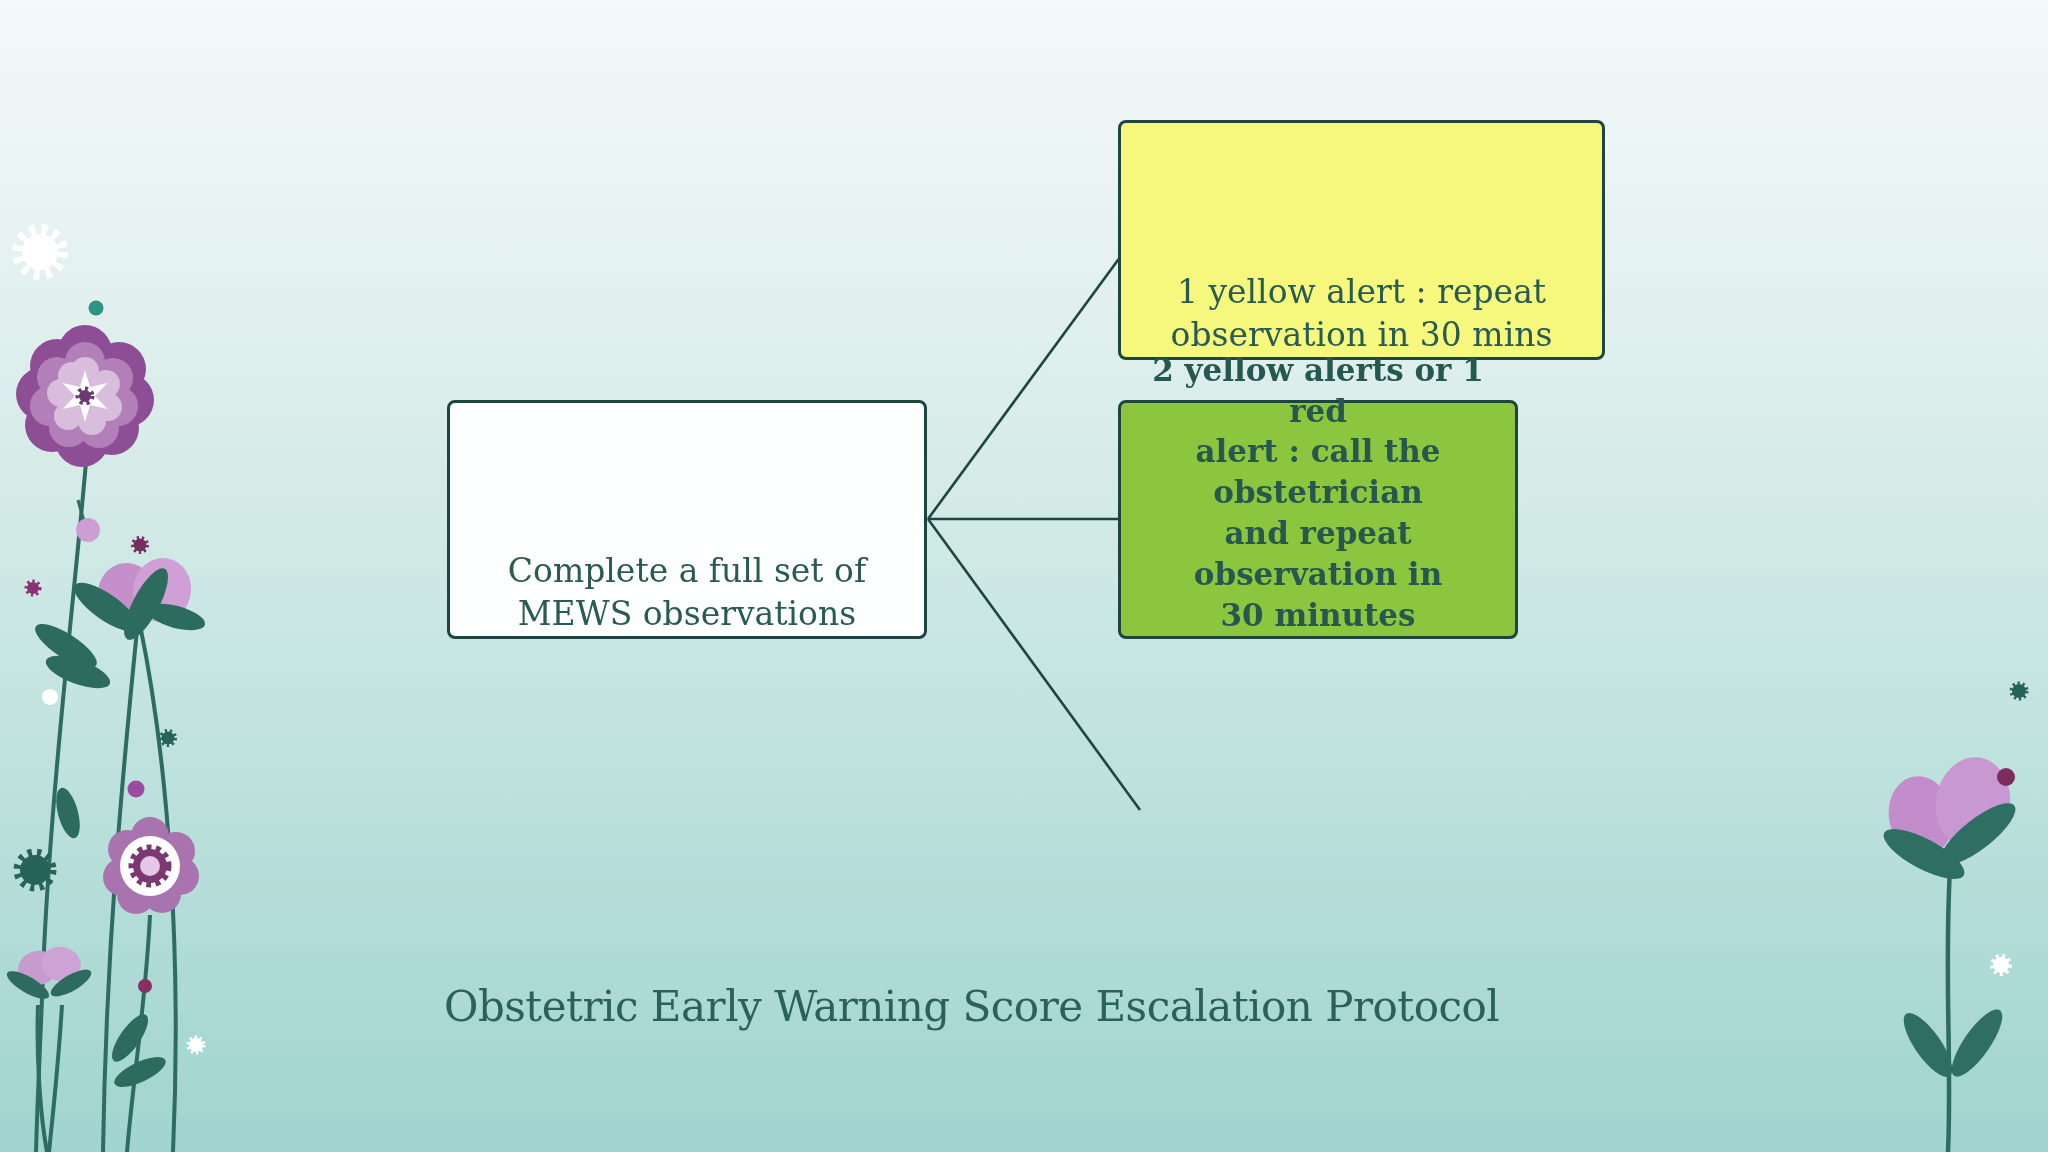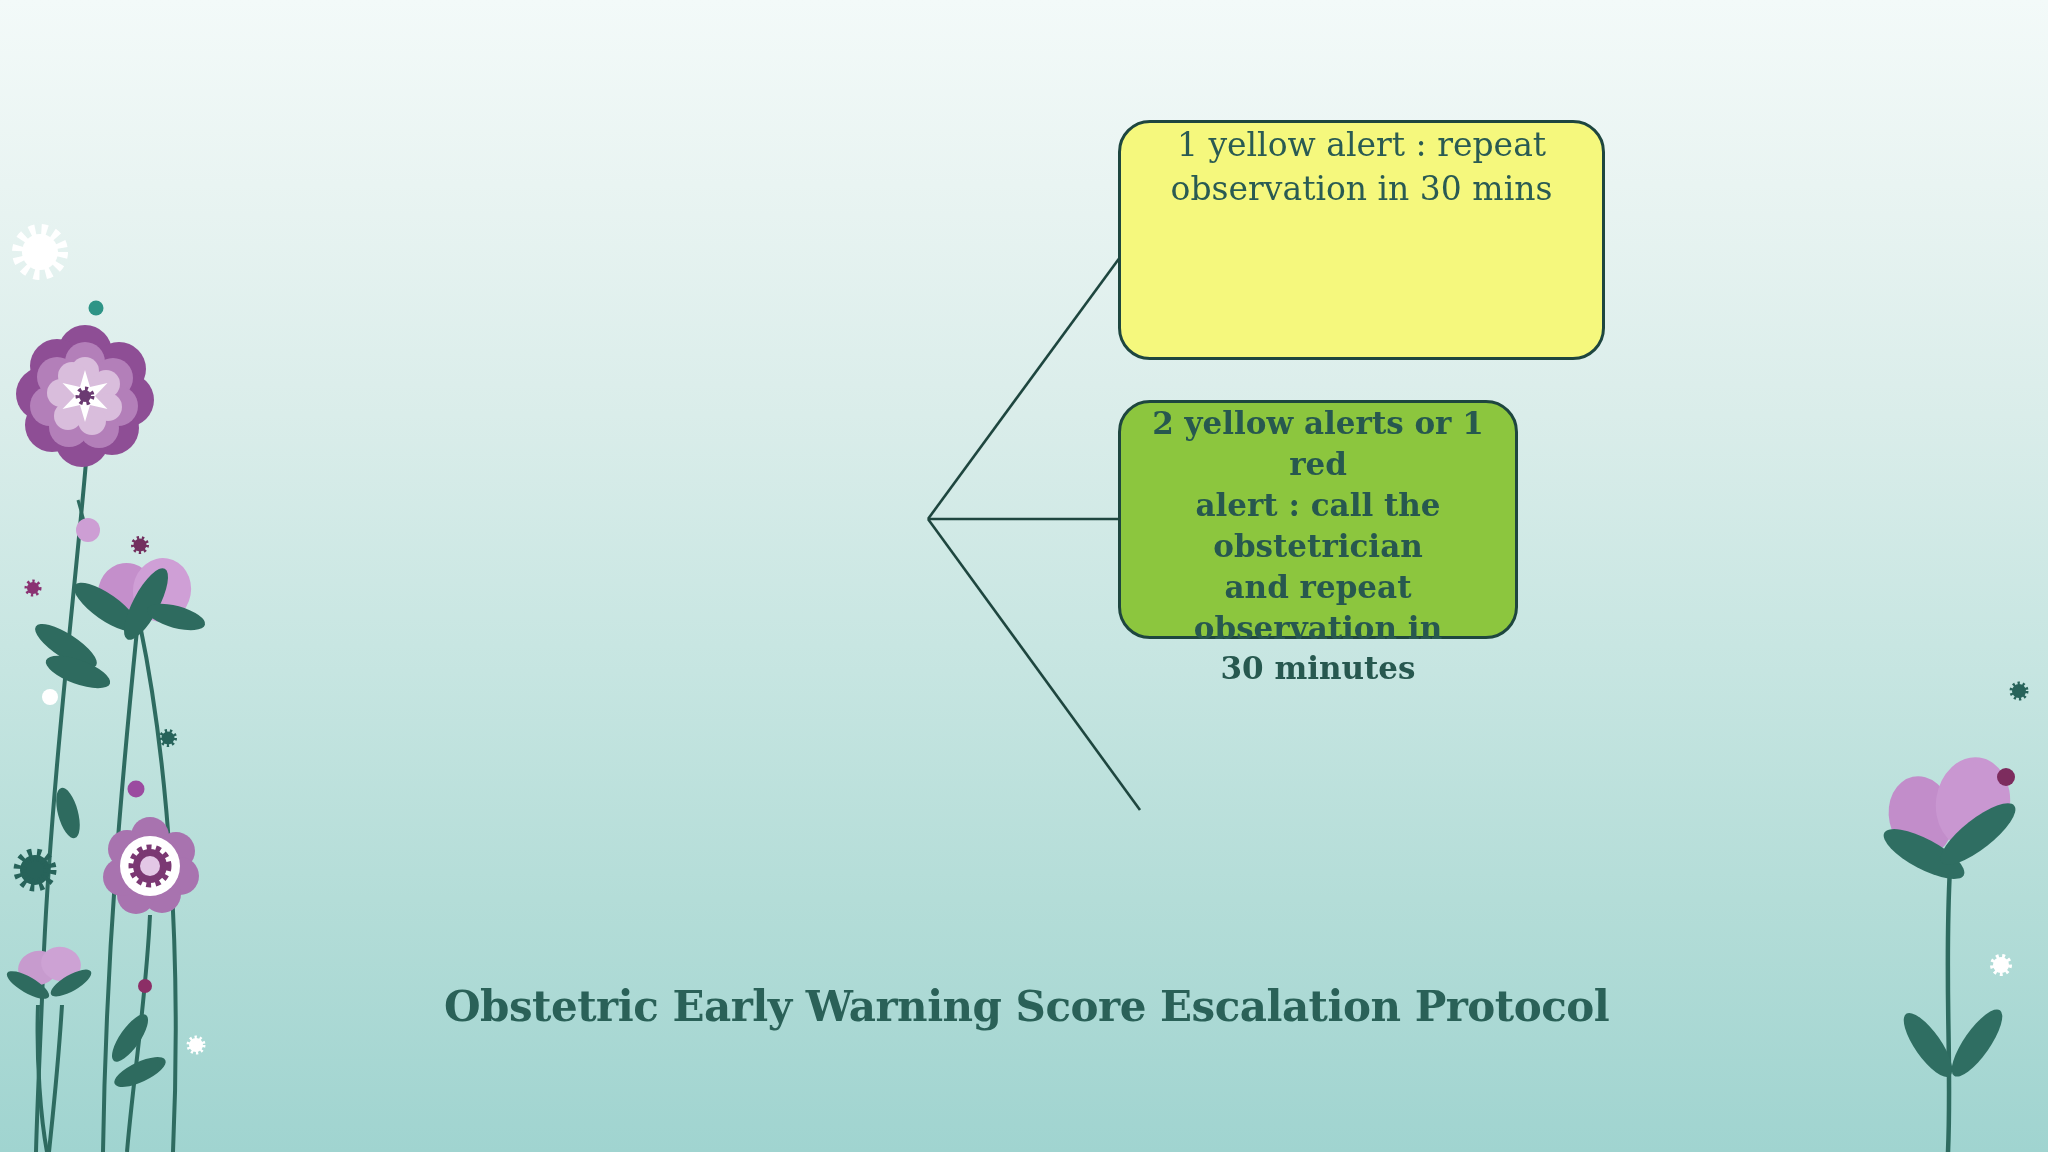--- a/index.html
+++ b/index.html
@@ -3,34 +3,34 @@
 <meta charset="utf-8">
 <style>
   html,body{margin:0;padding:0;}
   body{width:2048px;height:1152px;overflow:hidden;
        font-family:"DejaVu Serif","Liberation Serif",serif;}
   .stage{position:relative;width:2048px;height:1152px;
        background:linear-gradient(180deg,#F3FAF9 0%,#E9F4F2 16%,#DAEDEA 36%,
                   #C8E6E2 56%,#B4DDD8 78%,#A0D4D0 100%);}
   svg.art{position:absolute;left:0;top:0;z-index:1;}
   .node{position:absolute;z-index:2;box-sizing:border-box;
-        border:3px solid #1E463F;border-radius:32px;
-        display:flex;align-items:flex-start;justify-content:center;
+        border:3px solid #1E463F;border-radius:8px;
+        display:flex;align-items:flex-end;justify-content:center;
         text-align:center;}
   .node-text{white-space:pre-line;line-height:1.32;padding:0 10px;}
   .node-root  {left:447px;top:400px;width:480px;height:239px;background:#FDFFFE;}
   .node-root  .node-text{font-size:33px;color:#2B5A52;}
   .node-yellow{left:1118px;top:120px;width:487px;height:240px;background:#F5F87D;}
   .node-yellow .node-text{font-size:33px;color:#2A5B53;}
   .node-green {left:1118px;top:400px;width:400px;height:239px;background:#8CC63E;font-weight:bold;}
   .node-green .node-text{font-size:31px;color:#27584F;}
   .node-red   {left:1118px;top:674px;width:487px;height:241px;background:#F2413D;}
   .node-red   .node-text{font-size:31px;color:#33495A;}
   .caption{position:absolute;z-index:2;left:444px;top:982px;
-        font-size:42px;font-weight:bold;color:#2A6158;letter-spacing:-0.5px;}
+        font-size:42px;font-weight:normal;color:#2A6158;letter-spacing:-0.5px;}
 </style>
 </head>
 <body>
 
 <div class="stage">
 
   <svg class="art" width="2048" height="1152" viewBox="0 0 2048 1152">
 
     <g stroke="#1E463F" stroke-width="2.6" fill="none">
       <line x1="928" y1="519" x2="1140" y2="230"></line>
@@ -155,20 +155,24 @@
       <g fill="#2F6E62">
         <ellipse cx="1928" cy="1045" rx="38" ry="13" transform="rotate(55 1928 1045)"></ellipse>
         <ellipse cx="1977" cy="1043" rx="40" ry="13" transform="rotate(-55 1977 1043)"></ellipse>
       </g>
       <circle cx="2019" cy="691" r="7" fill="#27635A" stroke="#27635A" stroke-width="5" stroke-dasharray="2 2.5"></circle>
       <circle cx="2006" cy="777" r="9" fill="#7D2C5E"></circle>
       <circle cx="2001" cy="965" r="8" fill="#FFFFFF" stroke="#FFFFFF" stroke-width="6" stroke-dasharray="2.5 3"></circle>
     </g>
   </svg>
 
+  <div class="node node-root">
+    <div class="node-text">Complete a full set of
+MEWS observations</div>
+  </div>
 
   <div class="node node-yellow">
     <div class="node-text">1 yellow alert : repeat
 observation in 30 mins</div>
   </div>
 
   <div class="node node-green">
     <div class="node-text">2 yellow alerts or 1 red
 alert : call the obstetrician
 and repeat observation in

